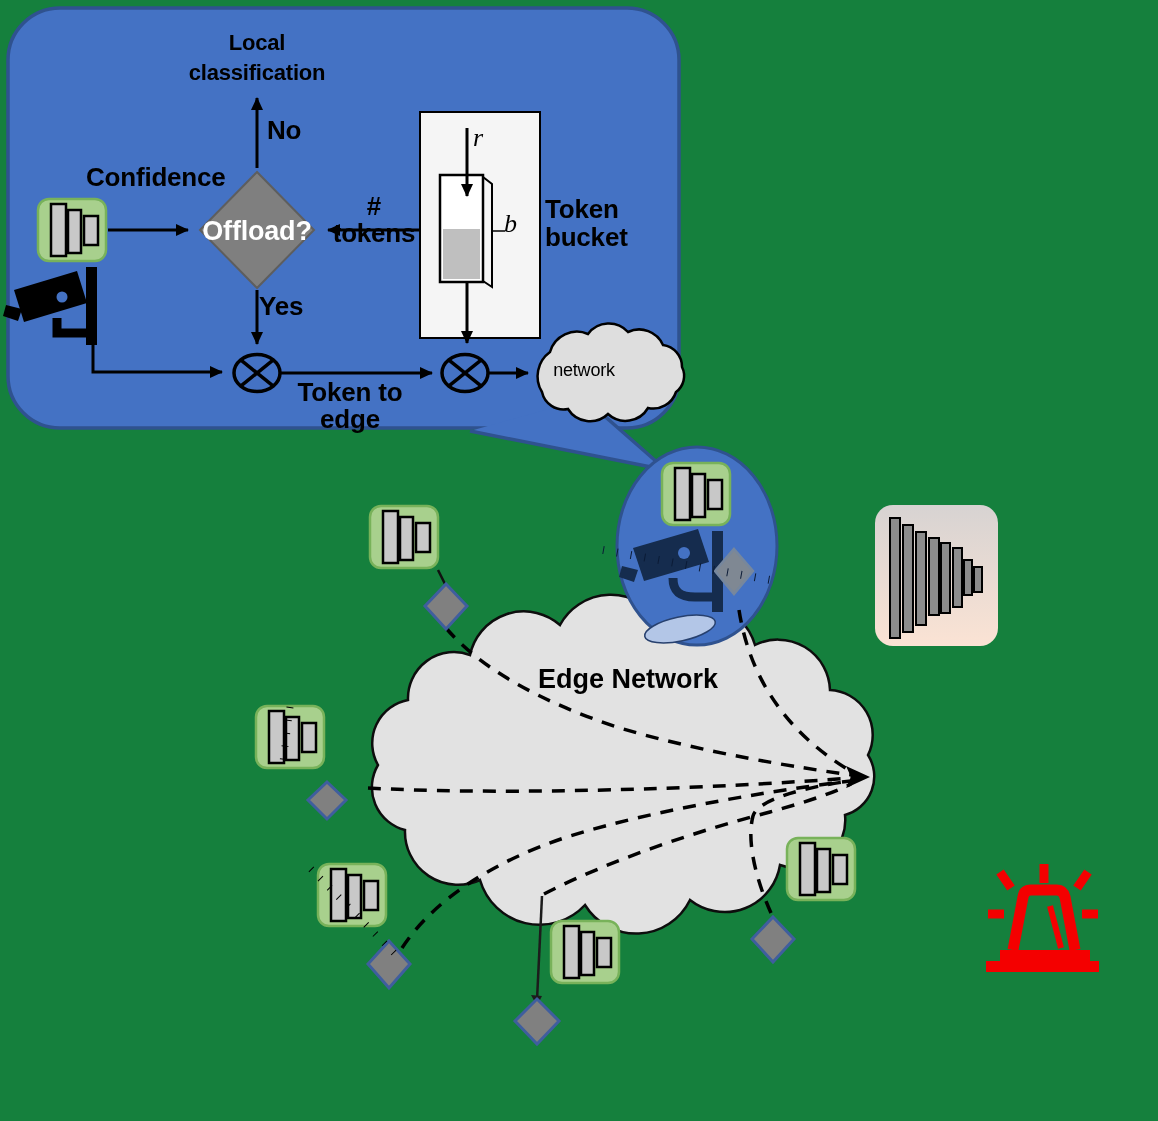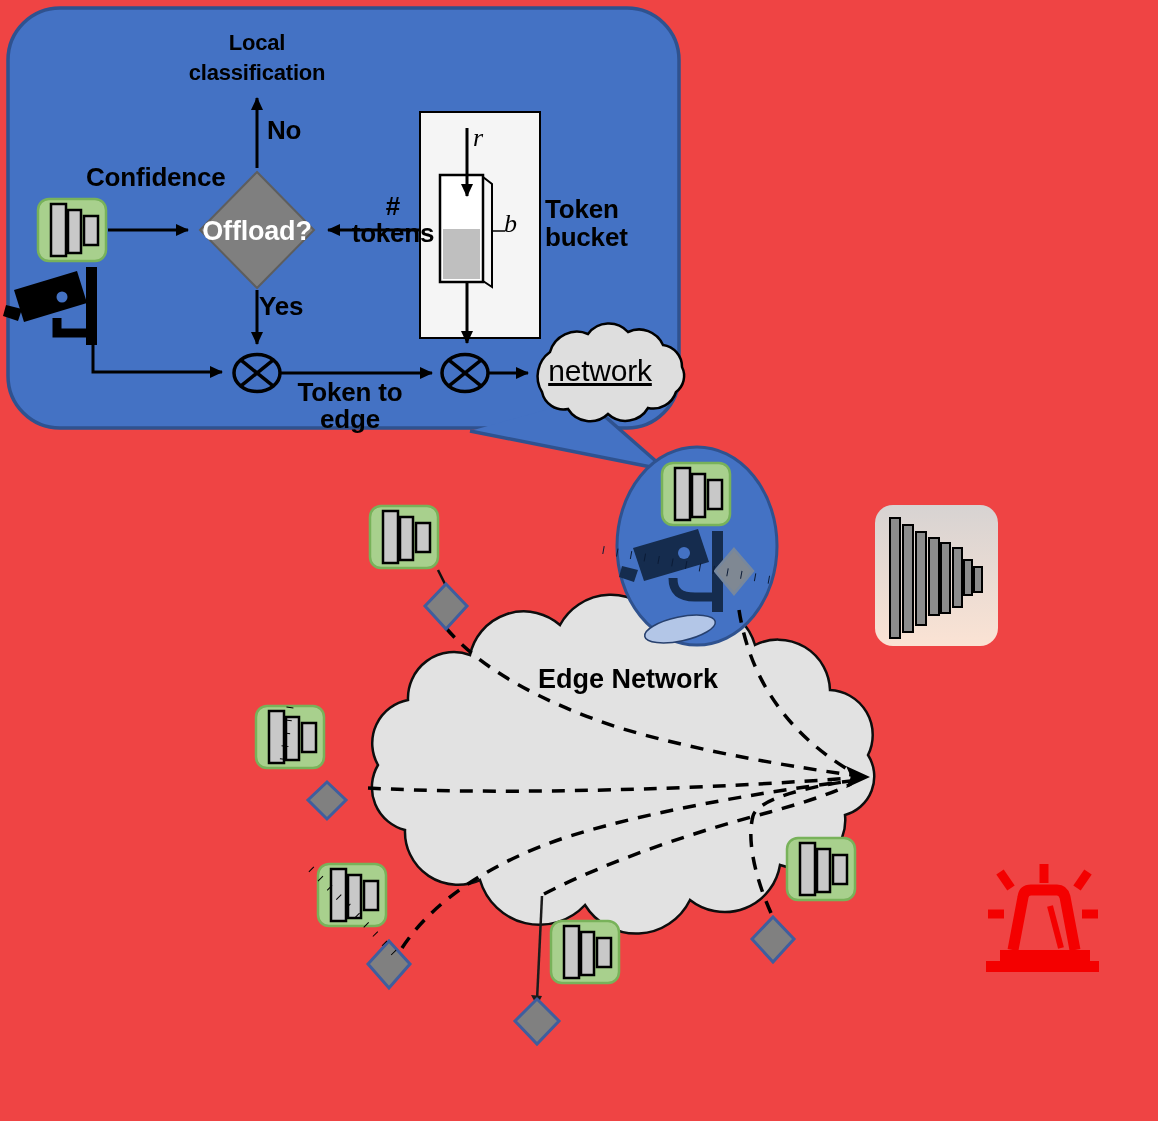--- a/index.html
+++ b/index.html
@@ -1,16 +1,16 @@
 <!DOCTYPE html>
 <html><head>
 <meta charset="utf-8">
 <style>
   html,body{margin:0;padding:0;background:#000;}
-  #stage{position:relative;width:1158px;height:1121px;background:#ef4444;overflow:hidden;
+  #stage{position:relative;width:1158px;height:1121px;background:#15803d;overflow:hidden;
          font-family:"Liberation Sans",sans-serif;}
   #diagram-svg{position:absolute;left:0;top:0;}
   .lbl{position:absolute;color:#000;font-weight:600;font-size:26px;line-height:27px;
        letter-spacing:-0.2px;white-space:pre-line;}
   .center{text-align:center;}
   .white{color:#fff;}
   .math{font-family:"Liberation Serif",serif;font-style:italic;font-weight:400;font-size:26px;}
   .big{font-size:27px;font-weight:700;letter-spacing:0;}
 </style>
 </head>
@@ -168,22 +168,22 @@
       <line x1="988" y1="914" x2="1004" y2="914"></line>
       <line x1="1082" y1="914" x2="1098" y2="914"></line>
     </g>
   </g>
 </svg>
 
 <div class="lbl center" style="left:172px;top:28px;width:170px;font-size:22px;line-height:30px;">Local classification</div>
 <div class="lbl" style="left:267px;top:117px;">No</div>
 <div class="lbl center" style="left:86px;top:164px;width:126px;">Confidence</div>
 <div class="lbl center white" style="left:199px;top:218px;width:116px;font-size:27px;">Offload?</div>
-<div class="lbl center" style="left:325px;top:193px;width:98px;margin-left:19px;"># tokens</div>
+<div class="lbl center" style="left:325px;top:193px;width:98px;"># tokens</div>
 <div class="lbl math" style="left:473px;top:124px;">r</div>
 <div class="lbl math" style="left:504px;top:210px;">b</div>
 <div class="lbl" style="left:545px;top:195px;width:76px;line-height:28px;">Token bucket</div>
 <div class="lbl" style="left:259px;top:293px;">Yes</div>
 <div class="lbl center" style="left:276px;top:379px;width:148px;">Token to edge</div>
-<div class="lbl center" style="left:548px;top:357px;width:104px;font-size:30px;font-weight:500;text-decoration:underline;">network</div>
+<div class="lbl center" style="left:532px;top:357px;width:104px;font-size:18px;font-weight:500;">network</div>
 <div class="lbl center big" style="left:500px;top:666px;width:256px;">Edge Network</div>
 
 </div>
 
 </body></html>

